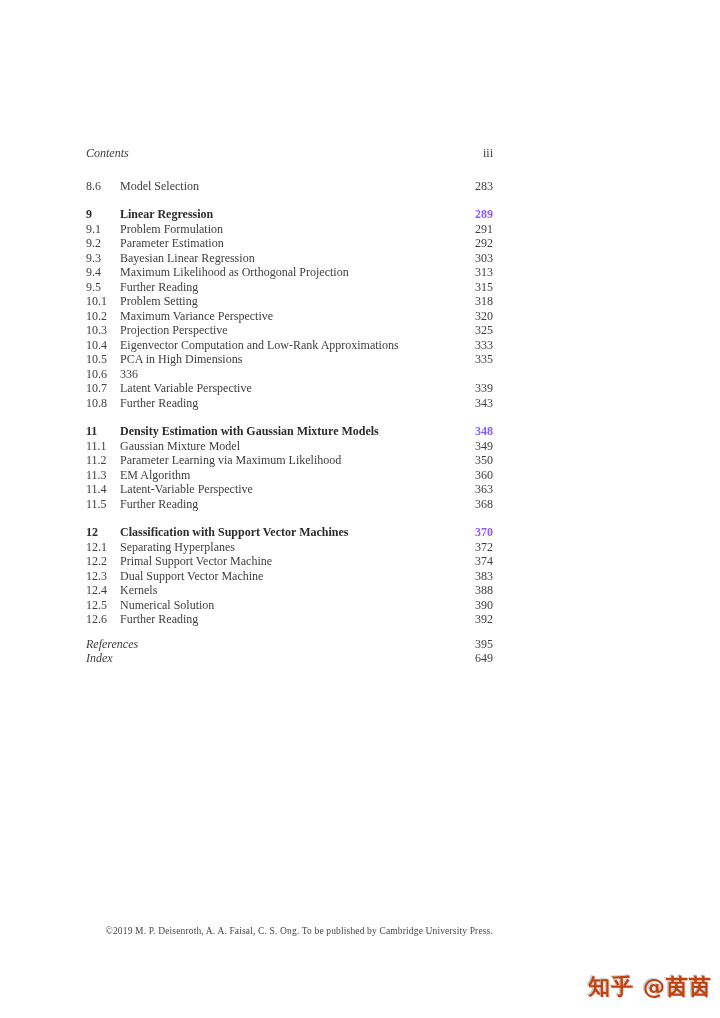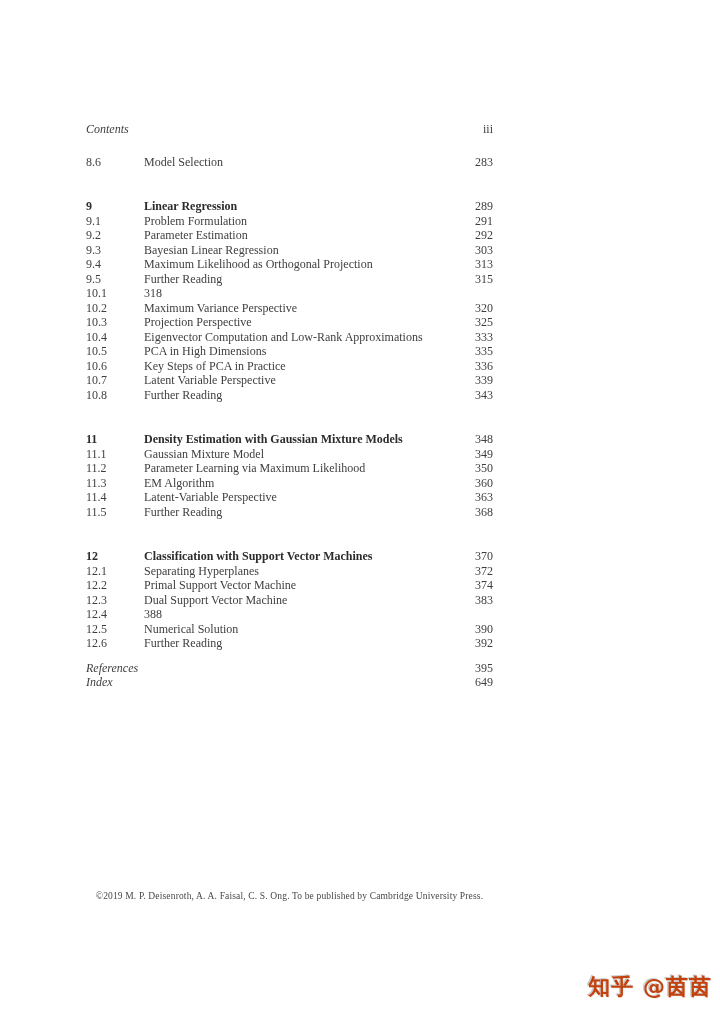--- a/index.html
+++ b/index.html
@@ -25,71 +25,70 @@
   .header-row {
     display: flex;
     justify-content: space-between;
     align-items: baseline;
     font-size: 12px;
     line-height: 14.5px;
     margin-bottom: 18px;
   }
   .header-title {
     font-style: italic;
+    margin-top: 24px;
   }
   .header-pagenum {
     font-style: normal;
   }
   .row {
     display: flex;
     align-items: baseline;
     font-size: 12px;
     line-height: 14.5px;
-    gap: 24px;
   }
   .row .num {
     flex: none;
     width: 34px;
   }
   .row .title {
     flex: 1;
     padding-right: 6px;
     white-space: nowrap;
     overflow: hidden;
   }
   .row .pg {
     flex: none;
     text-align: left;
   }
   .row.chapter {
     font-weight: bold;
     color: #2c2c2c;
   }
   .row.chapter .pg {
-    font-weight: normal;
-    color: #404040;
-    margin-top: 16px;
+    font-weight: bold;
+    color: #8b5cf6;
   }
   .row.gap {
     margin-top: 14px;
   }
   .row.gap-lg {
     margin-top: 10px;
   }
   .row.backmatter .title {
     font-style: italic;
   }
   .footer {
     position: absolute;
     left: 86px;
-    top: 891px;
+    top: 926px;
     width: 407px;
     font-size: 9.5px;
     letter-spacing: 0.15px;
-    text-align: center;
+    text-align: right;
     color: #474747;
     white-space: nowrap;
   }
   .watermark {
     position: absolute;
     right: 8px;
     bottom: 16px;
     font-family: "DejaVu Sans", sans-serif;
     font-weight: bold;
     font-size: 22px;
@@ -143,20 +142,21 @@
       <span class="pg">313</span>
     </div>
     <div class="row">
       <span class="num">9.5</span>
       <span class="title">Further Reading</span>
       <span class="pg">315</span>
     </div>
 
     <div class="row">
       <span class="num">10.1</span>
+      <span class="title">Problem Setting</span>
       <span class="pg">318</span>
     </div>
     <div class="row">
       <span class="num">10.2</span>
       <span class="title">Maximum Variance Perspective</span>
       <span class="pg">320</span>
     </div>
     <div class="row">
       <span class="num">10.3</span>
       <span class="title">Projection Perspective</span>
@@ -167,21 +167,20 @@
       <span class="title">Eigenvector Computation and Low-Rank Approximations</span>
       <span class="pg">333</span>
     </div>
     <div class="row">
       <span class="num">10.5</span>
       <span class="title">PCA in High Dimensions</span>
       <span class="pg">335</span>
     </div>
     <div class="row">
       <span class="num">10.6</span>
-      <span class="title">Key Steps of PCA in Practice</span>
       <span class="pg">336</span>
     </div>
     <div class="row">
       <span class="num">10.7</span>
       <span class="title">Latent Variable Perspective</span>
       <span class="pg">339</span>
     </div>
     <div class="row">
       <span class="num">10.8</span>
       <span class="title">Further Reading</span>
@@ -234,20 +233,21 @@
       <span class="title">Primal Support Vector Machine</span>
       <span class="pg">374</span>
     </div>
     <div class="row">
       <span class="num">12.3</span>
       <span class="title">Dual Support Vector Machine</span>
       <span class="pg">383</span>
     </div>
     <div class="row">
       <span class="num">12.4</span>
+      <span class="title">Kernels</span>
       <span class="pg">388</span>
     </div>
     <div class="row">
       <span class="num">12.5</span>
       <span class="title">Numerical Solution</span>
       <span class="pg">390</span>
     </div>
     <div class="row">
       <span class="num">12.6</span>
       <span class="title">Further Reading</span>

